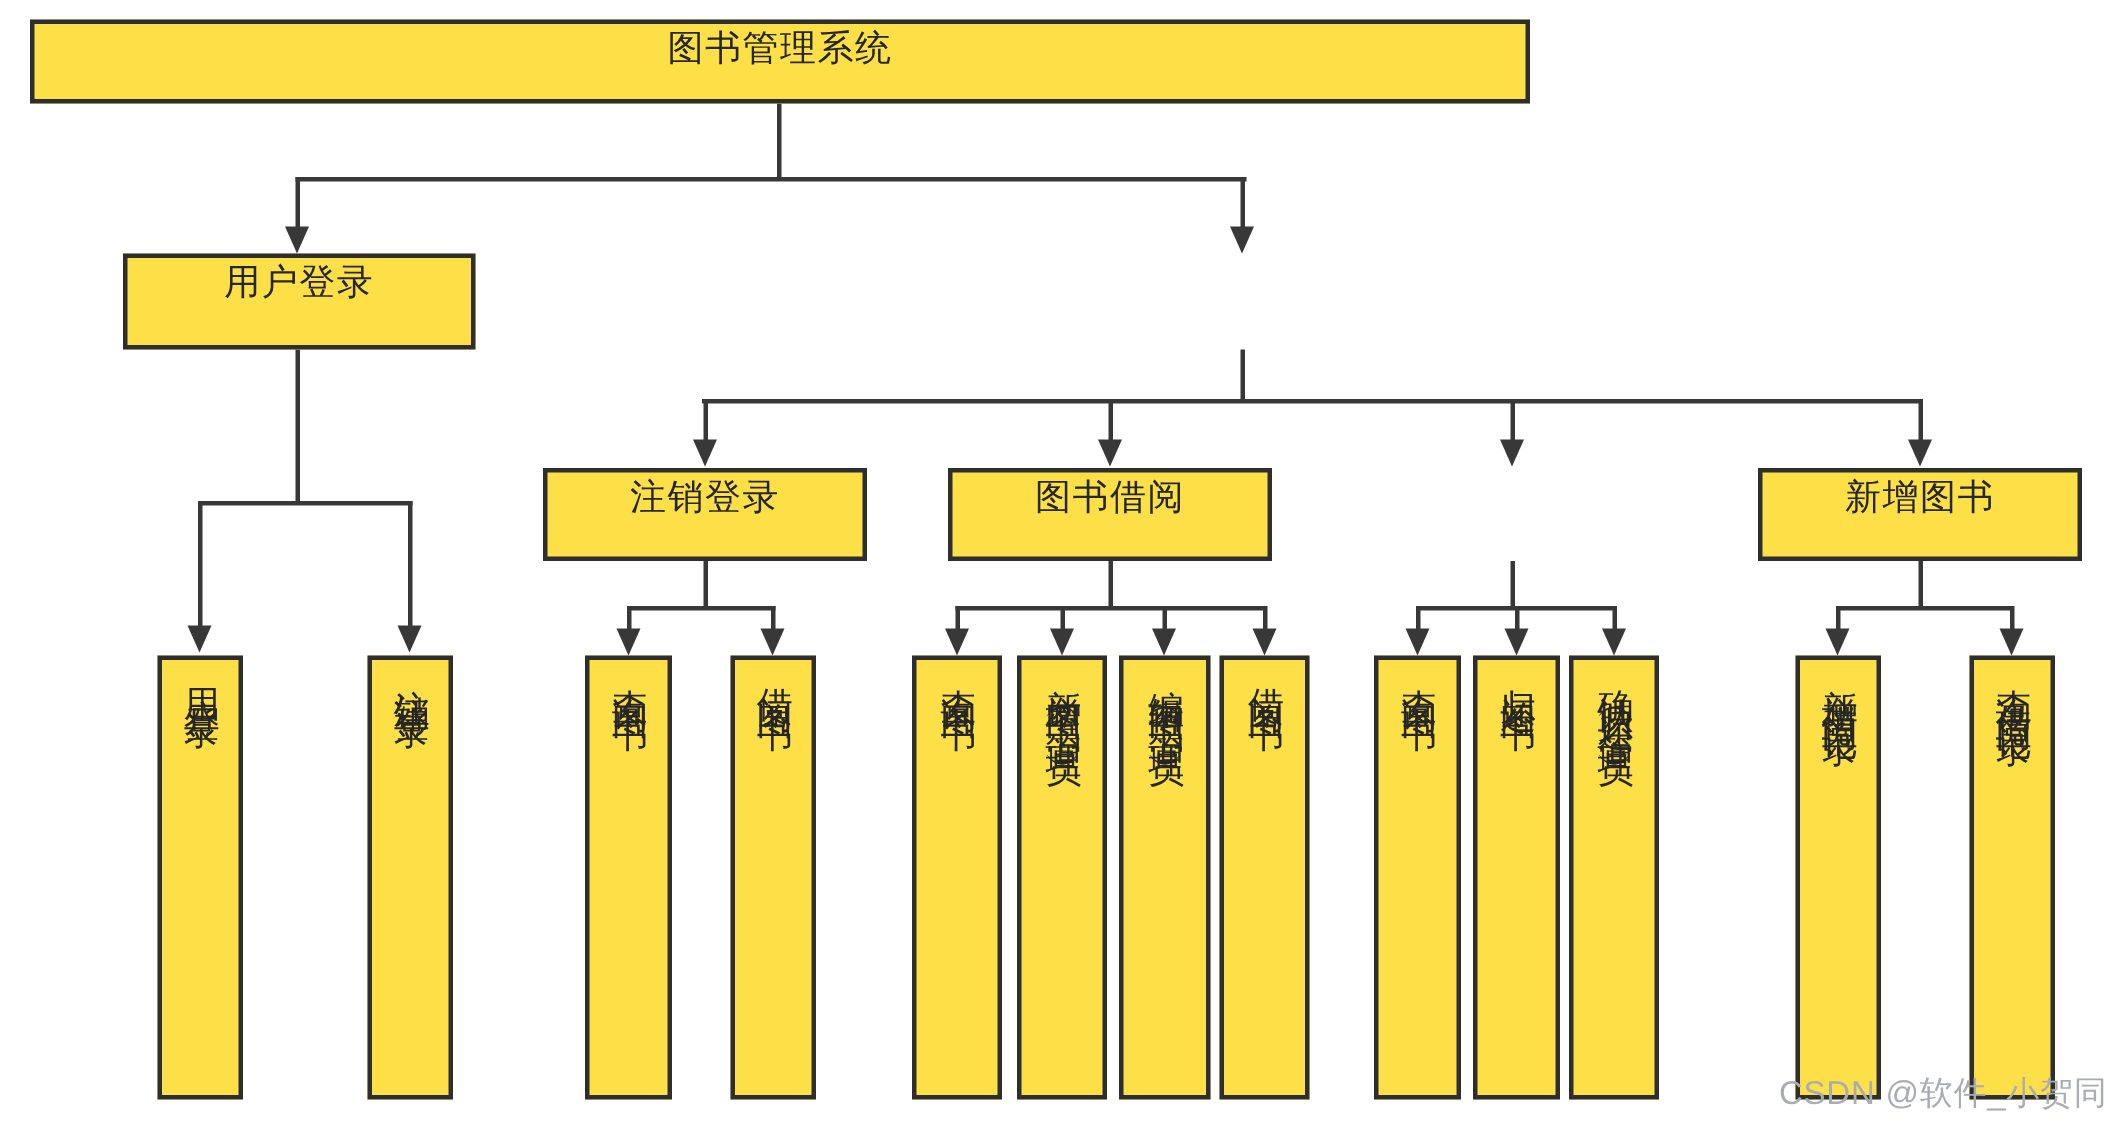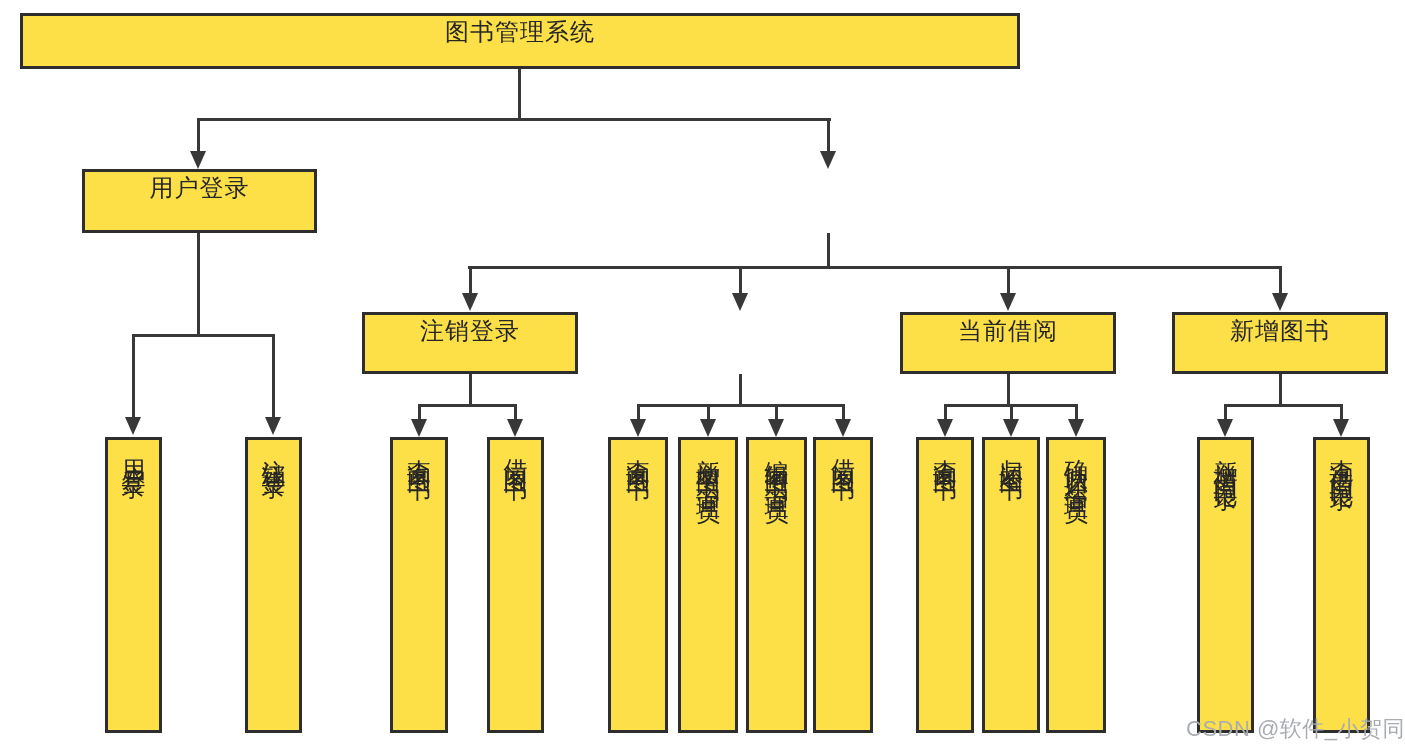--- a/index.html
+++ b/index.html
@@ -137,22 +137,22 @@
     <span>图书管理系统</span>
   </div>
 
   <div class="box h" style="left:82px;top:169px;width:235px;height:64px">
     <span>用户登录</span>
   </div>
 
   <div class="box h" style="left:362px;top:312px;width:216px;height:62px">
     <span>注销登录</span>
   </div>
-  <div class="box h" style="left:900px;top:312px;width:216px;height:62px">
-    <span>当前借阅</span>
+  <div class="box h" style="left:632px;top:312px;width:216px;height:62px">
+    <span>图书借阅</span>
   </div>
   <div class="box h" style="left:1172px;top:312px;width:216px;height:62px">
     <span>新增图书</span>
   </div>
 
   <div class="box v" style="left:105px;top:437px;width:57px;height:296px">
     <span>用户登录</span>
   </div>
   <div class="box v" style="left:245px;top:437px;width:57px;height:296px">
     <span>注销登录</span>

